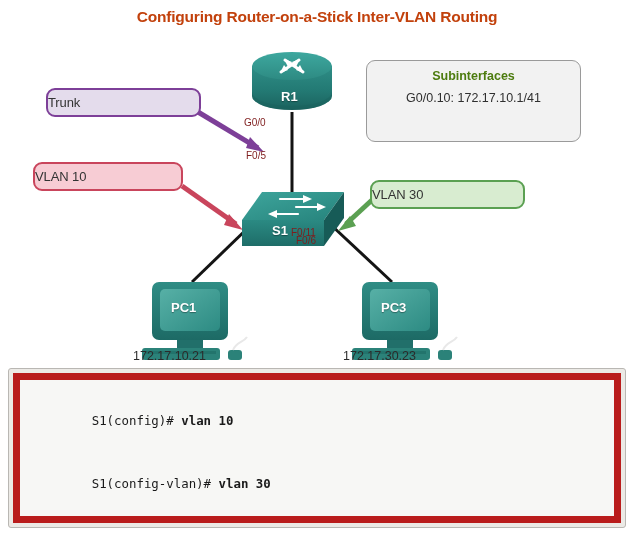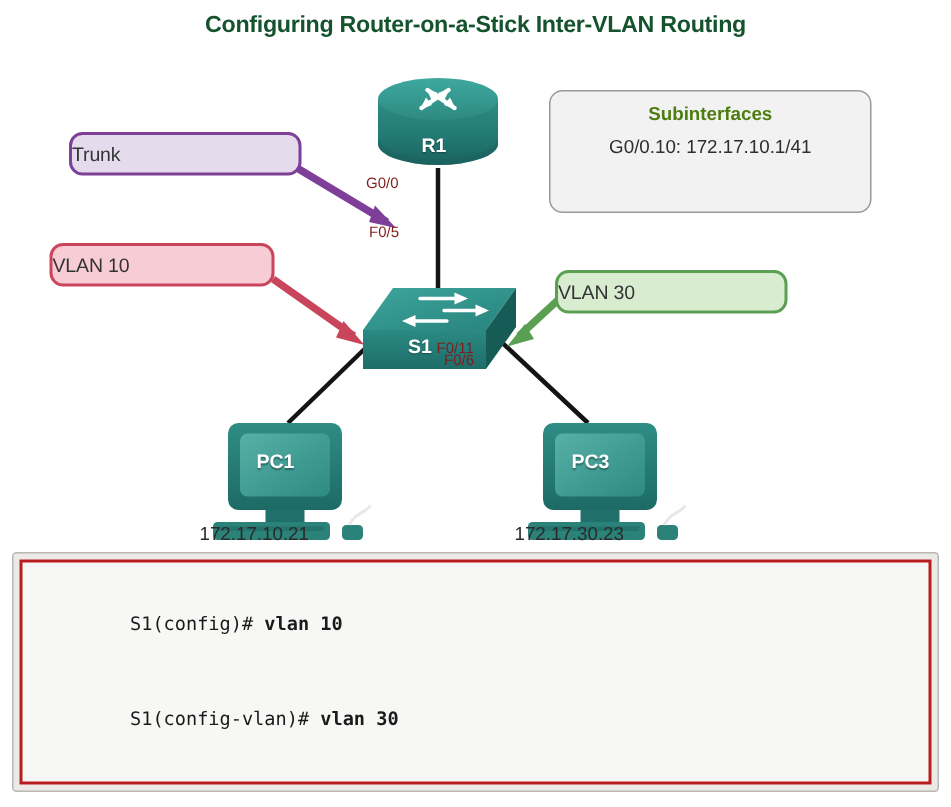--- a/index.html
+++ b/index.html
@@ -25,21 +25,21 @@
   
   .title {
     position: absolute;
     left: 0;
     top: 8px;
     width: 634px;
     text-align: center;
     font-size: 15.5px;
     font-weight: bold;
     letter-spacing: -0.2px;
-    color: #14532d;
+    color: #c2410c;
   }
 
   
   .diagram {
     position: absolute;
     left: 0;
     top: 34px;
     width: 634px;
     height: 330px;
   }
@@ -147,21 +147,21 @@
     background: #eceae6;
     border: 1px solid #b9b7b3;
     border-radius: 3px;
     padding: 4px;
   }
   .terminal-inner {
     box-sizing: border-box;
     width: 100%;
     height: 100%;
     background: #f7f7f5;
-    border: 2px solid #b91c1c;
+    border: 7px solid #b91c1c;
     padding: 9px 10px 6px 12px;
     overflow: hidden;
   }
   .term-line {
     font-family: "DejaVu Sans Mono", "Liberation Mono", monospace;
     font-size: 12.4px;
     line-height: 21px;
     color: #1a1a1a;
     white-space: pre;
   }

